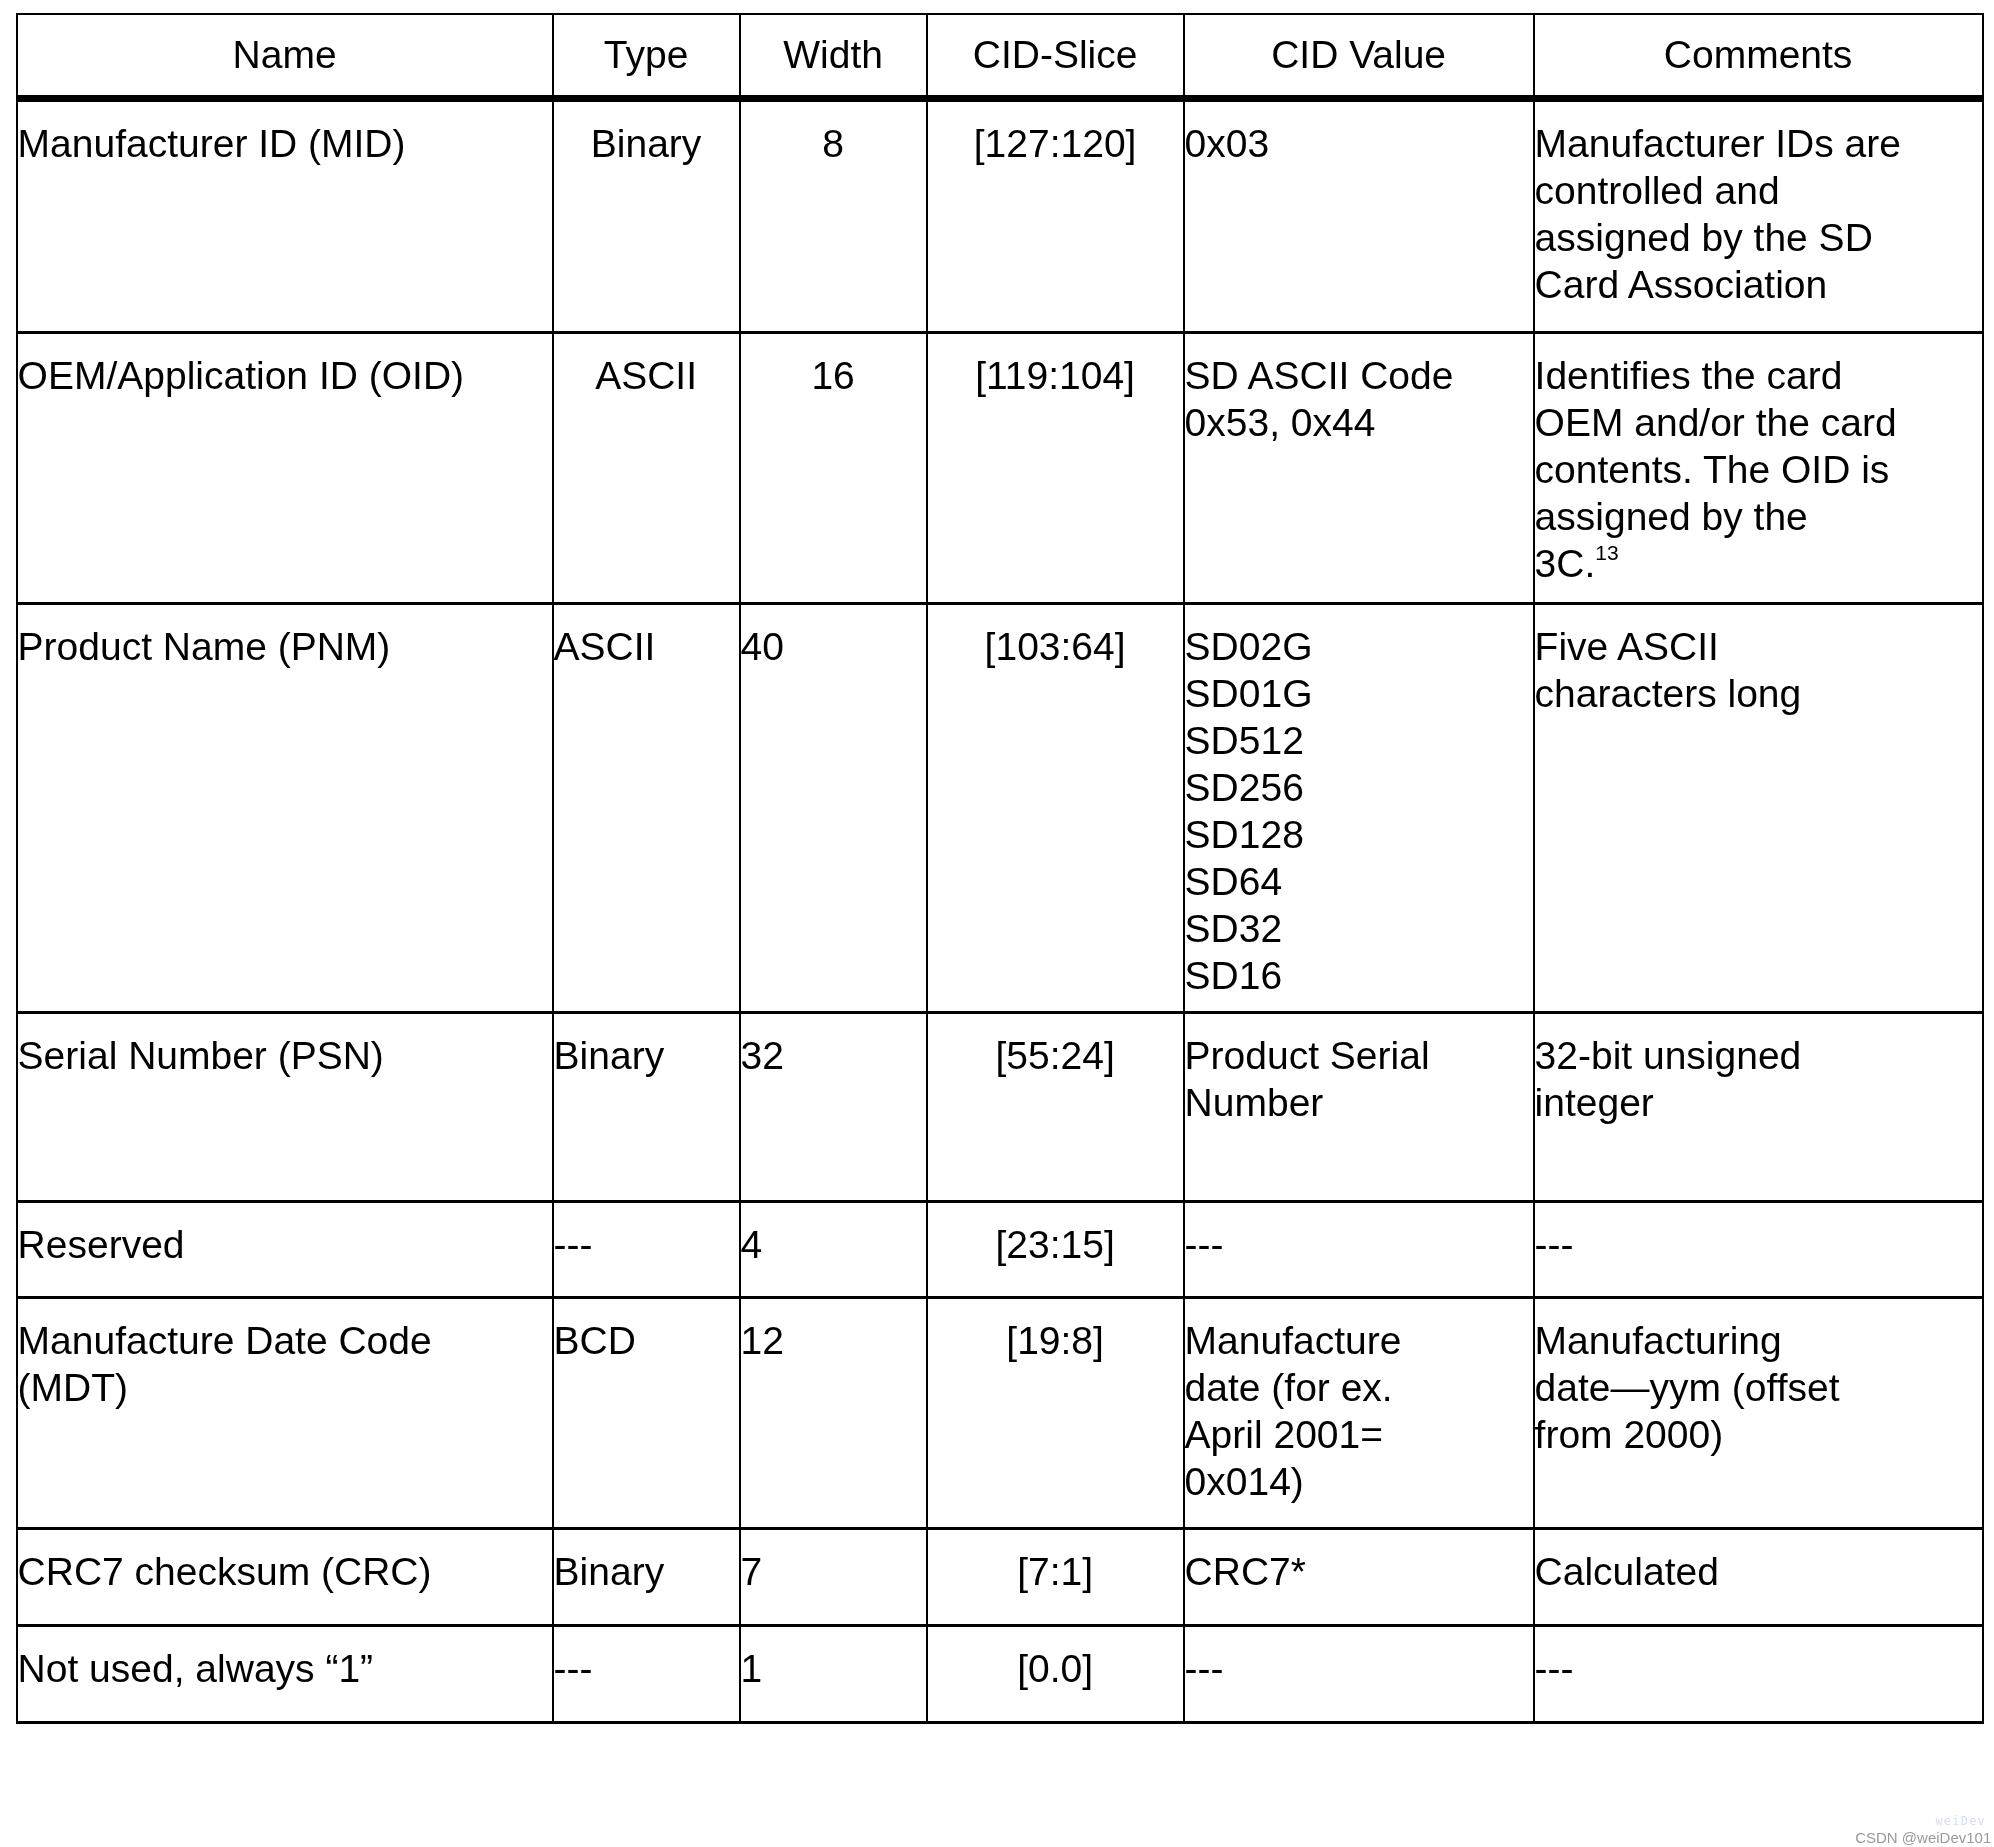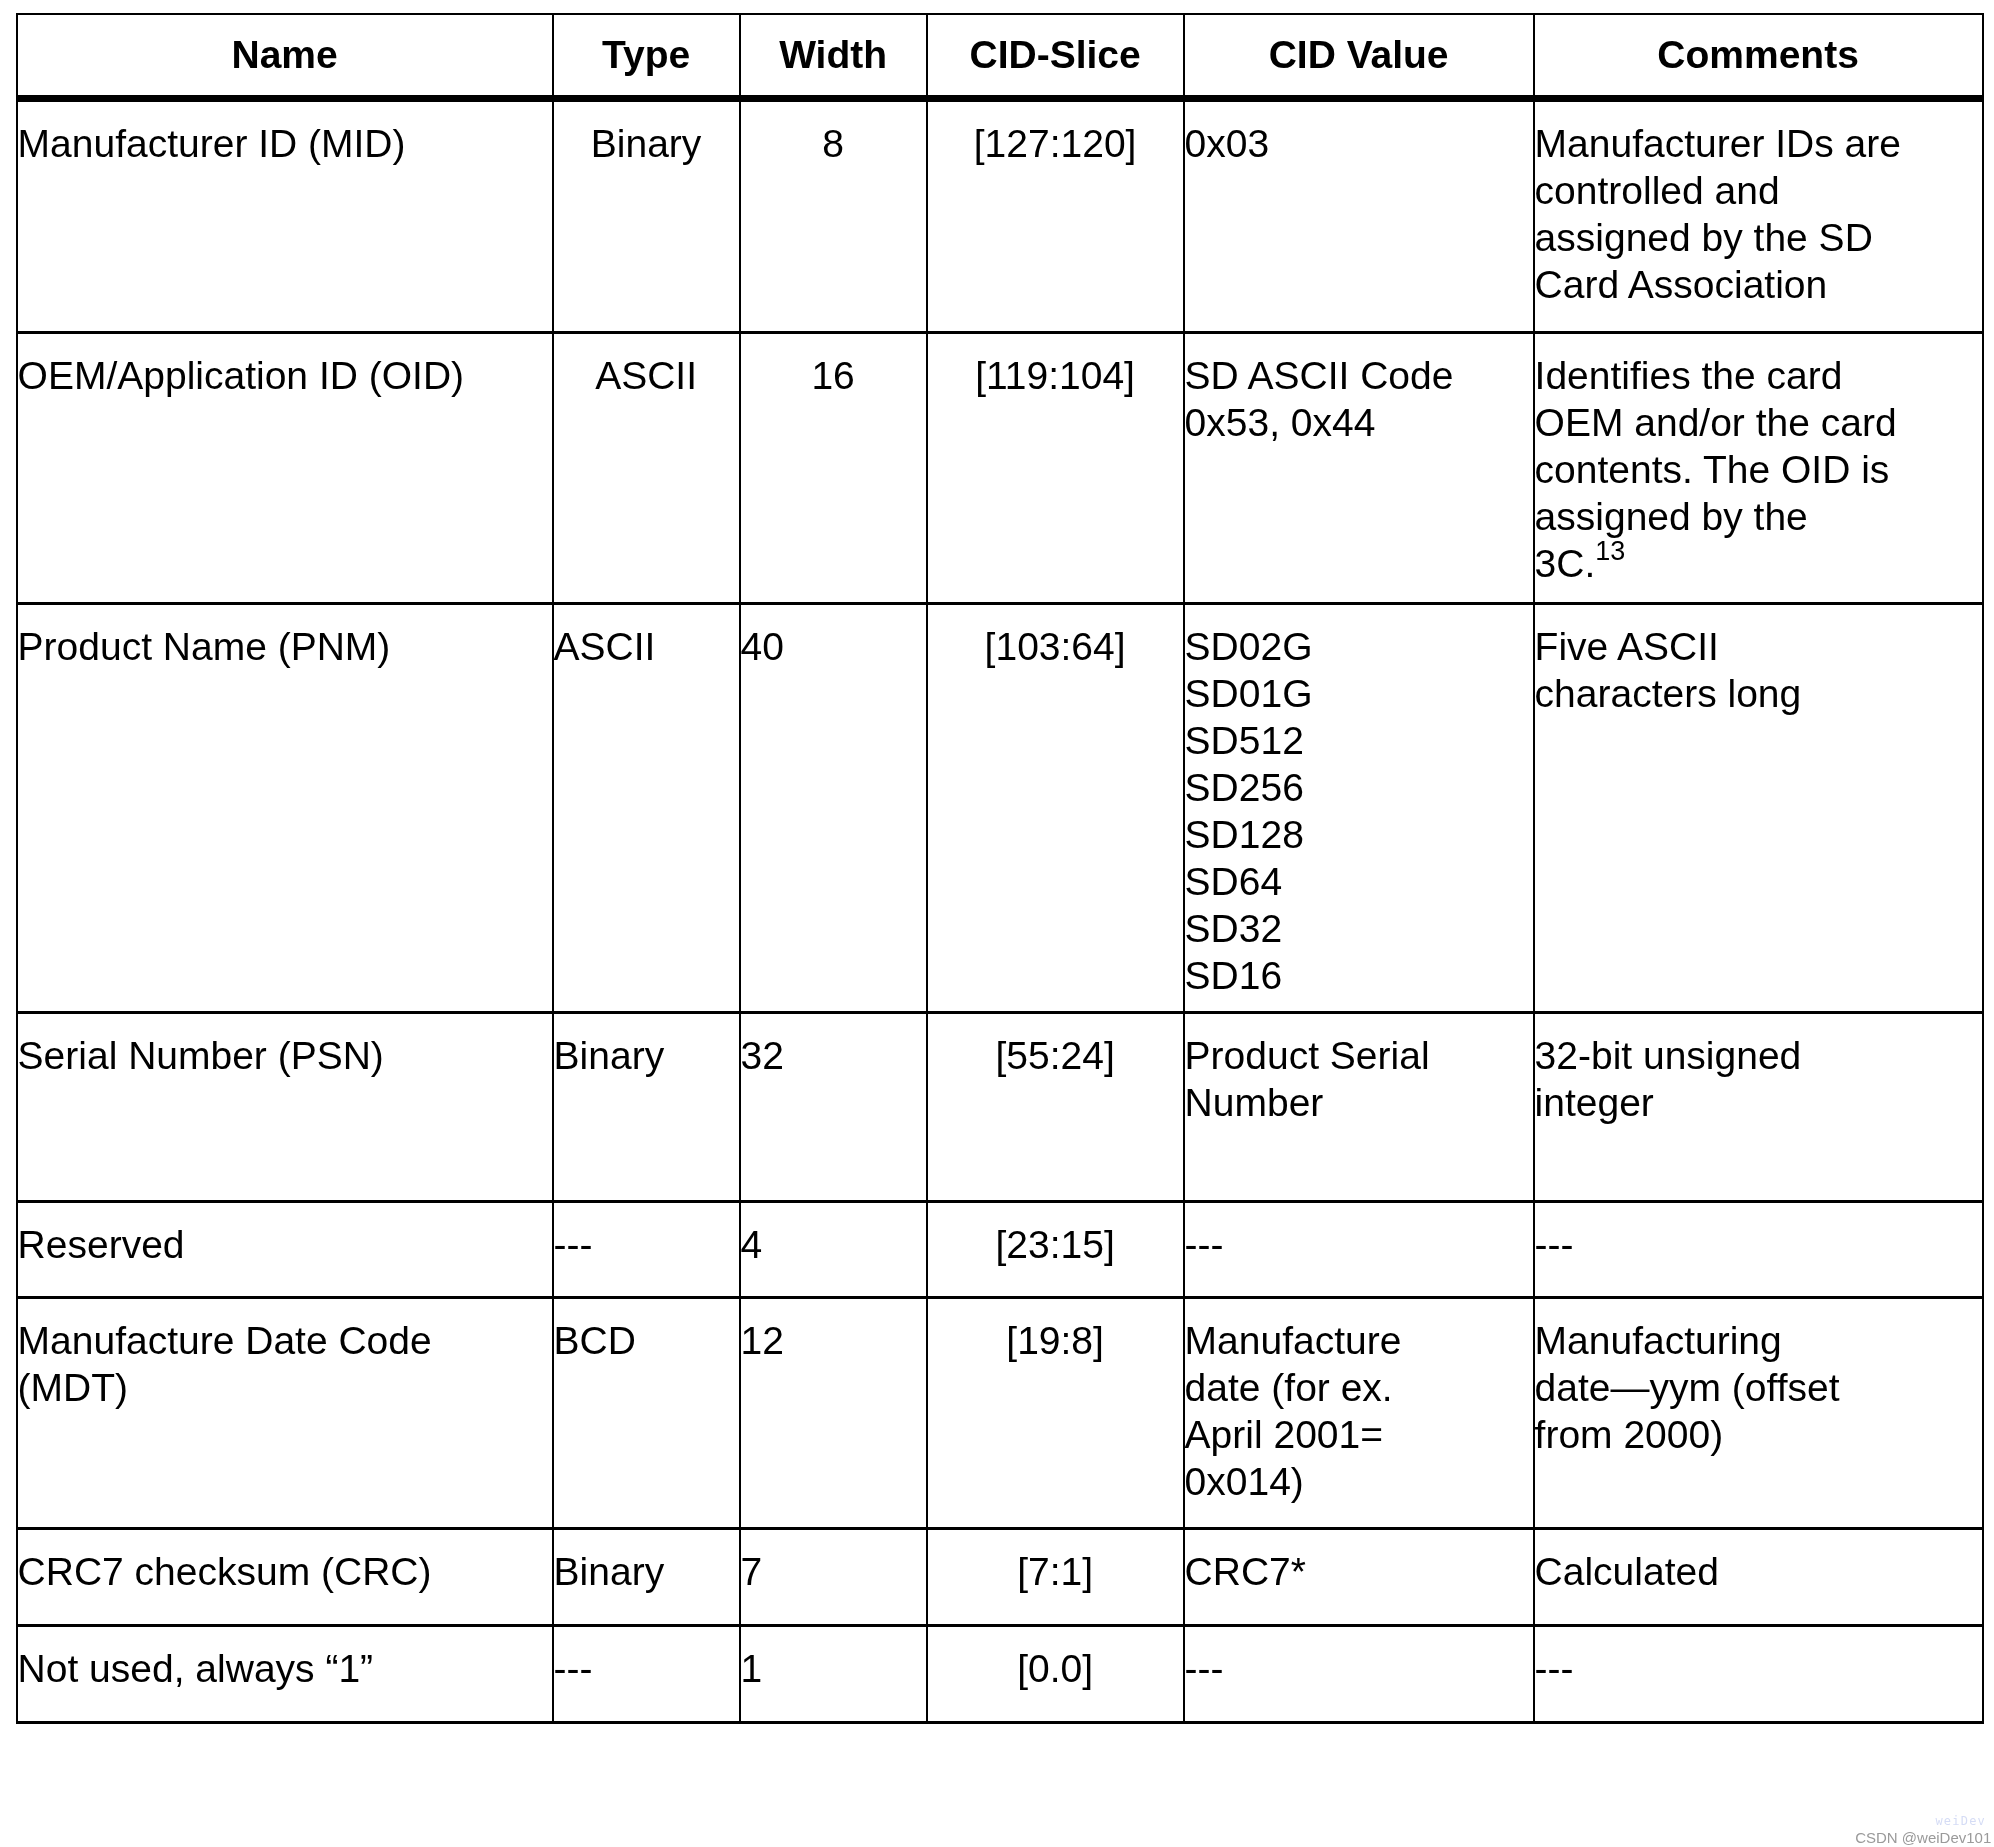--- a/index.html
+++ b/index.html
@@ -2,36 +2,36 @@
 <html style="font-size:10px"><head>
 <meta charset="utf-8">
 <style>
   html, body { margin: 0; padding: 0; background: #ffffff; }
   body { width: 1995px; height: 1847px; position: relative; overflow: hidden;
          font-family: "Liberation Sans", sans-serif; color: #000; }
   #tbl { position: absolute; left: 15.6px; top: 12.5px; width: 1966px;
          border-collapse: collapse; table-layout: fixed; }
   #tbl th, #tbl td { border: 2.5px solid #000; vertical-align: top;
          font-size: 39px; line-height: 47px; padding: 0; }
-  #tbl th { font-weight: bold; text-align: center; vertical-align: middle; height: 80px; }
+  #tbl th { font-weight: normal; text-align: center; vertical-align: middle; height: 80px; }
   #tbl thead tr { border-bottom: 7.5px solid #000; }
   #tbl thead th { border-bottom: 7.5px solid #000; }
   #tbl td { padding-top: 18.7px; }
   #tbl tbody tr td { border-top-width: 3.7px; border-bottom-width: 3.7px; margin-left: 16px; }
   .c-name { width: 536px; }
   .c-type { width: 187px; }
   .c-width { width: 187px; }
   .c-slice { width: 257px; }
   .c-value { width: 350px; }
   .c-comm { width: 449px; }
   td.name, td.value, td.comm { padding-left: 27px; padding-right: 12.5px; }
   td.center { text-align: center; }
   td.left { padding-left: 27px; text-align: left; }
   td.slice { text-align: center; }
-  sup { font-size: 27px; line-height: 0; vertical-align: 0; position: relative; top: -17.4px; }
+  sup { font-size: 21px; line-height: 0; vertical-align: 0; position: relative; top: -17.4px; }
   .ml { white-space: pre-line; }
   .wm1 { position: absolute; right: 9px; bottom: 18.7px; font-family: "DejaVu Sans Mono", monospace;
          font-size: 12px; color: #d5dcf5; letter-spacing: 1.2px; }
   .wm2 { position: absolute; right: 3.7px; bottom: 1.2px; font-size: 15px; color: #9a9a9a; }
 </style>
 </head>
 <body>
 
 <table id="tbl">
   <colgroup>

